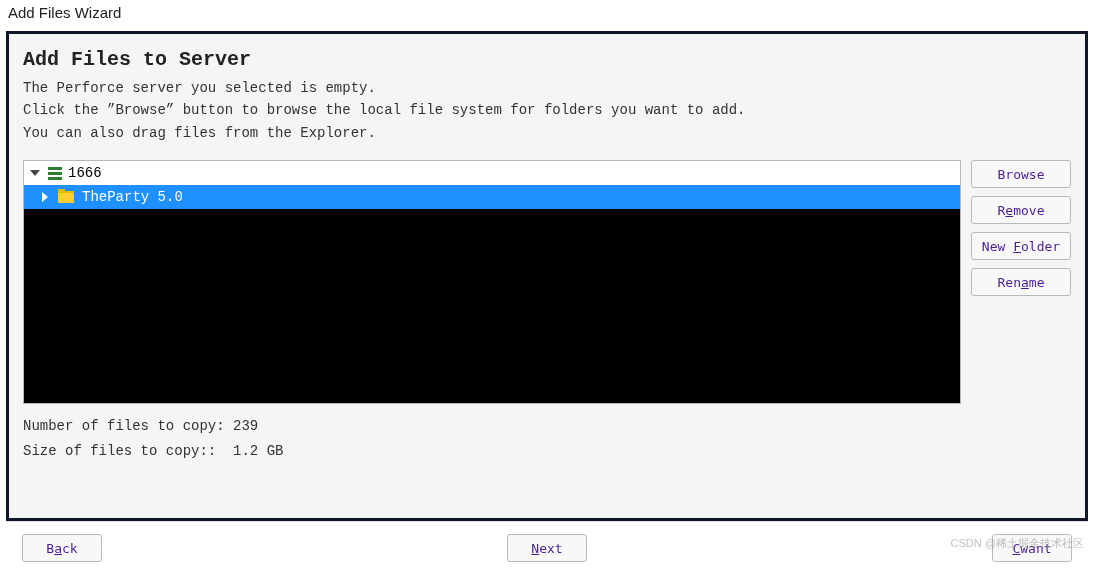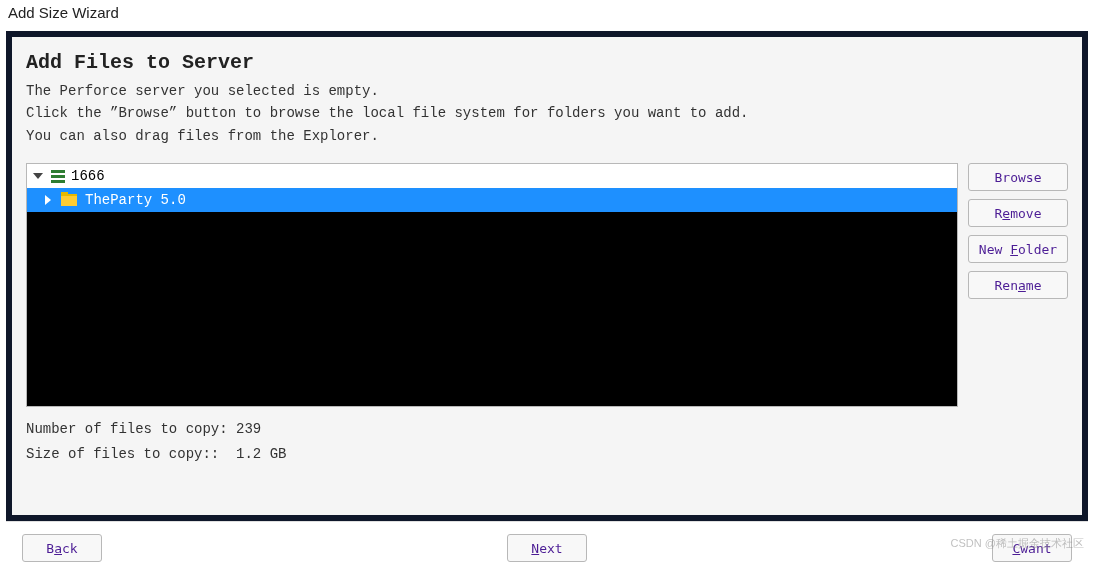--- a/index.html
+++ b/index.html
@@ -16,21 +16,21 @@
       font-family: "Microsoft YaHei", Arial, sans-serif;
       font-size: 15px;
       padding: 4px 8px;
       color: #222;
       border-bottom: 0;
     }
     .wizard-body {
       background: #f5f5f5;
       margin: 6px 6px 0 6px;
       padding: 14px 14px 10px 14px;
-      border: 6px solid #0f172a;
+      border: 3px solid #0f172a;
       height: 490px;
     }
     .wizard-heading {
       font-family: "Courier New", monospace;
       font-size: 20px;
       font-weight: bold;
       color: #222;
       margin-bottom: 6px;
     }
     .wizard-desc {
@@ -149,21 +149,21 @@
       bottom: 20px;
       font-family: Arial, sans-serif;
       font-size: 11px;
       color: rgba(140,140,140,0.55);
       pointer-events: none;
     }
   </style>
 </head>
 <body>
 
-<div class="window-title">Add Size Wizard</div>
+<div class="window-title">Add Files Wizard</div>
 
 <div class="wizard-body">
   <div class="wizard-heading">Add Files to Server</div>
   <div class="wizard-desc">The Perforce server you selected is empty.
 Click the ”Browse” button to browse the local file system for folders you want to add.
 You can also drag files from the Explorer.</div>
 
   <div class="content-row">
     <div class="tree-panel">
       <div class="tree-row root">

